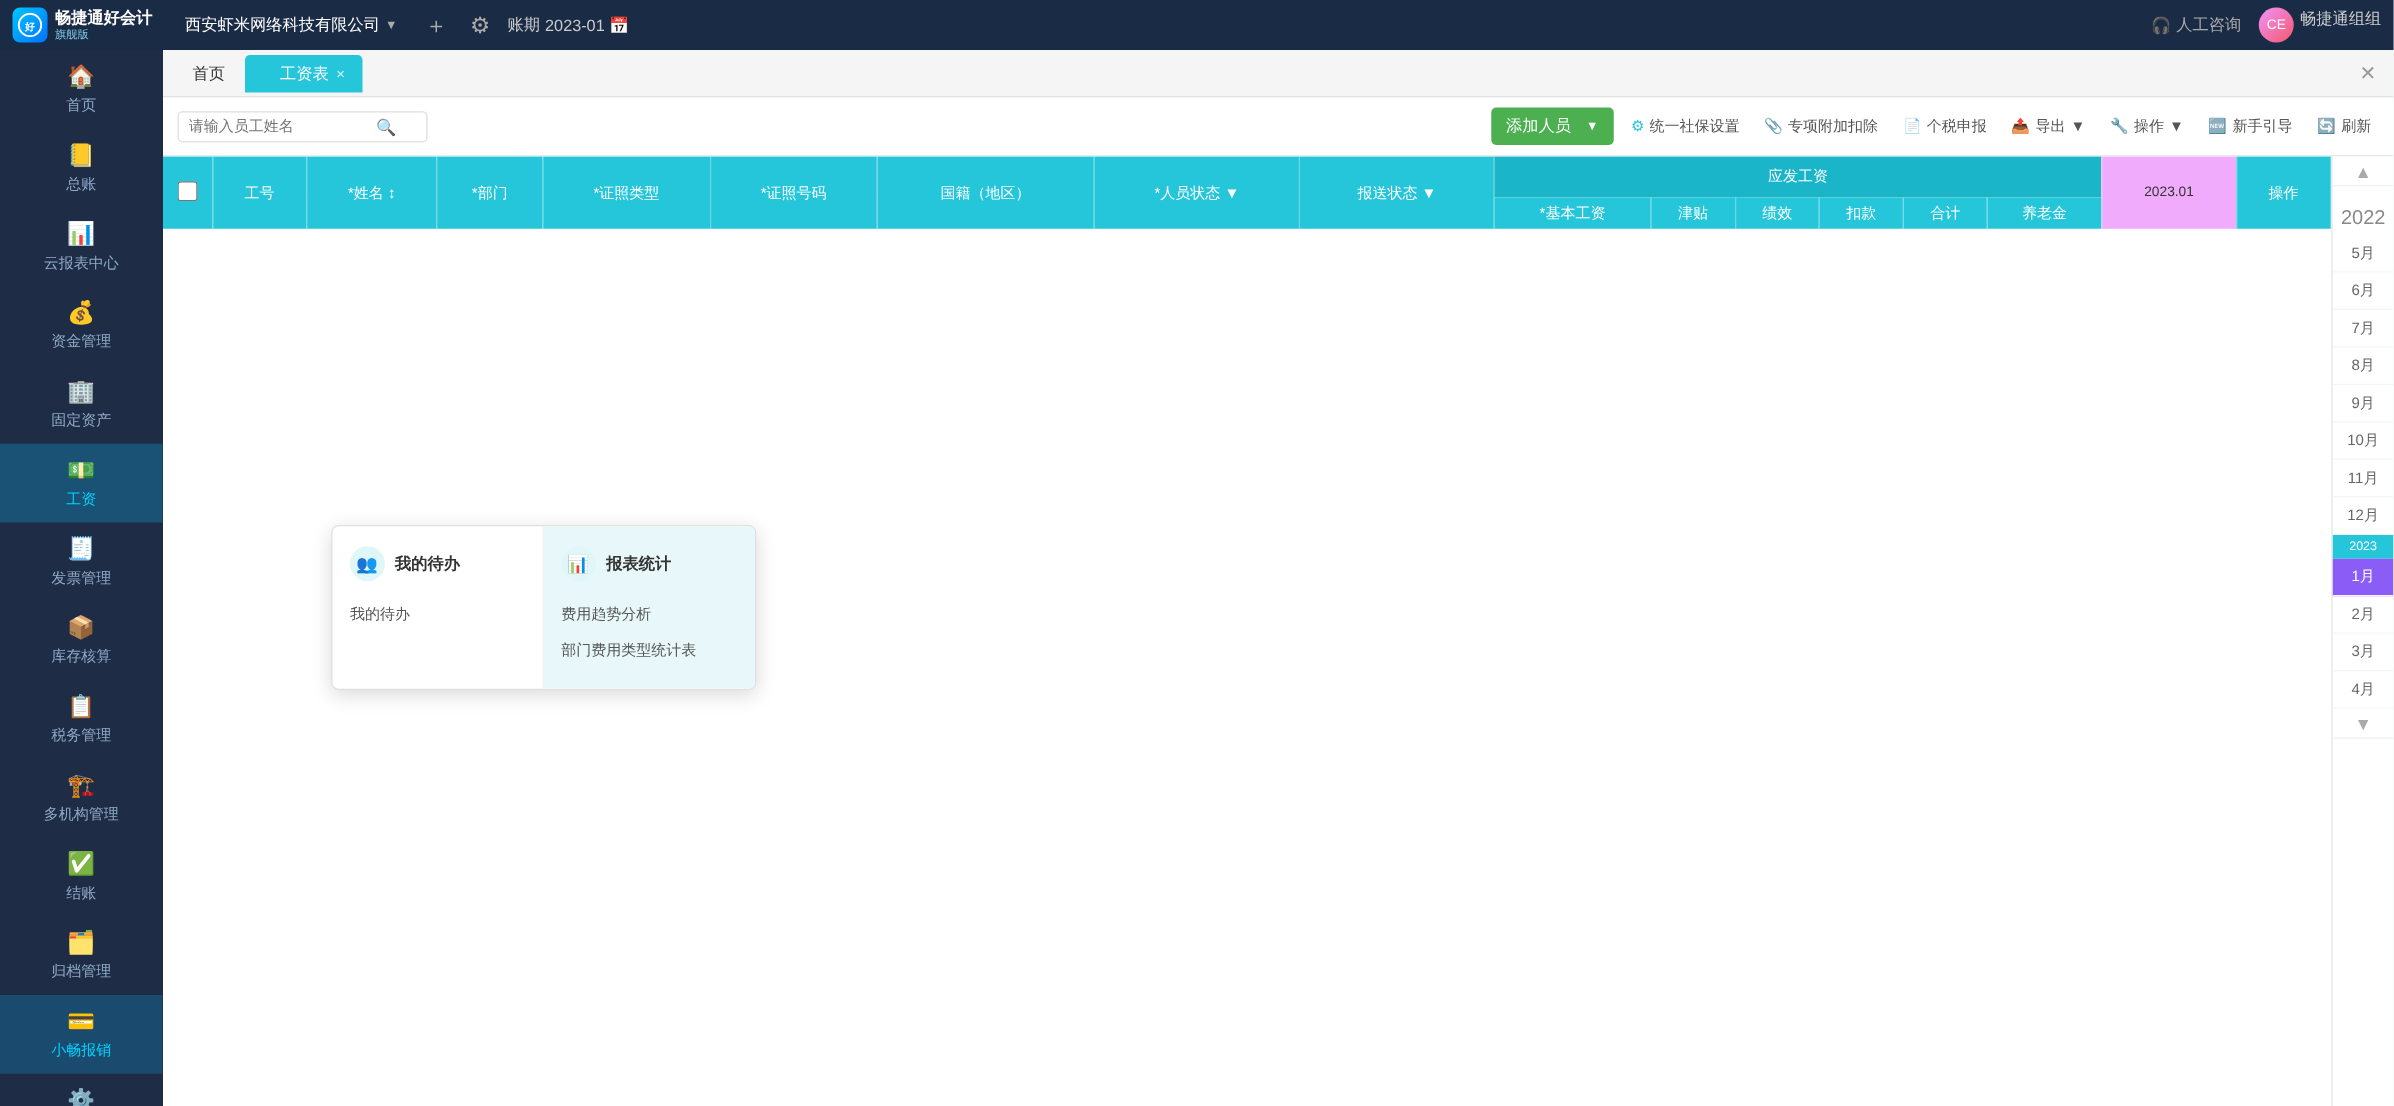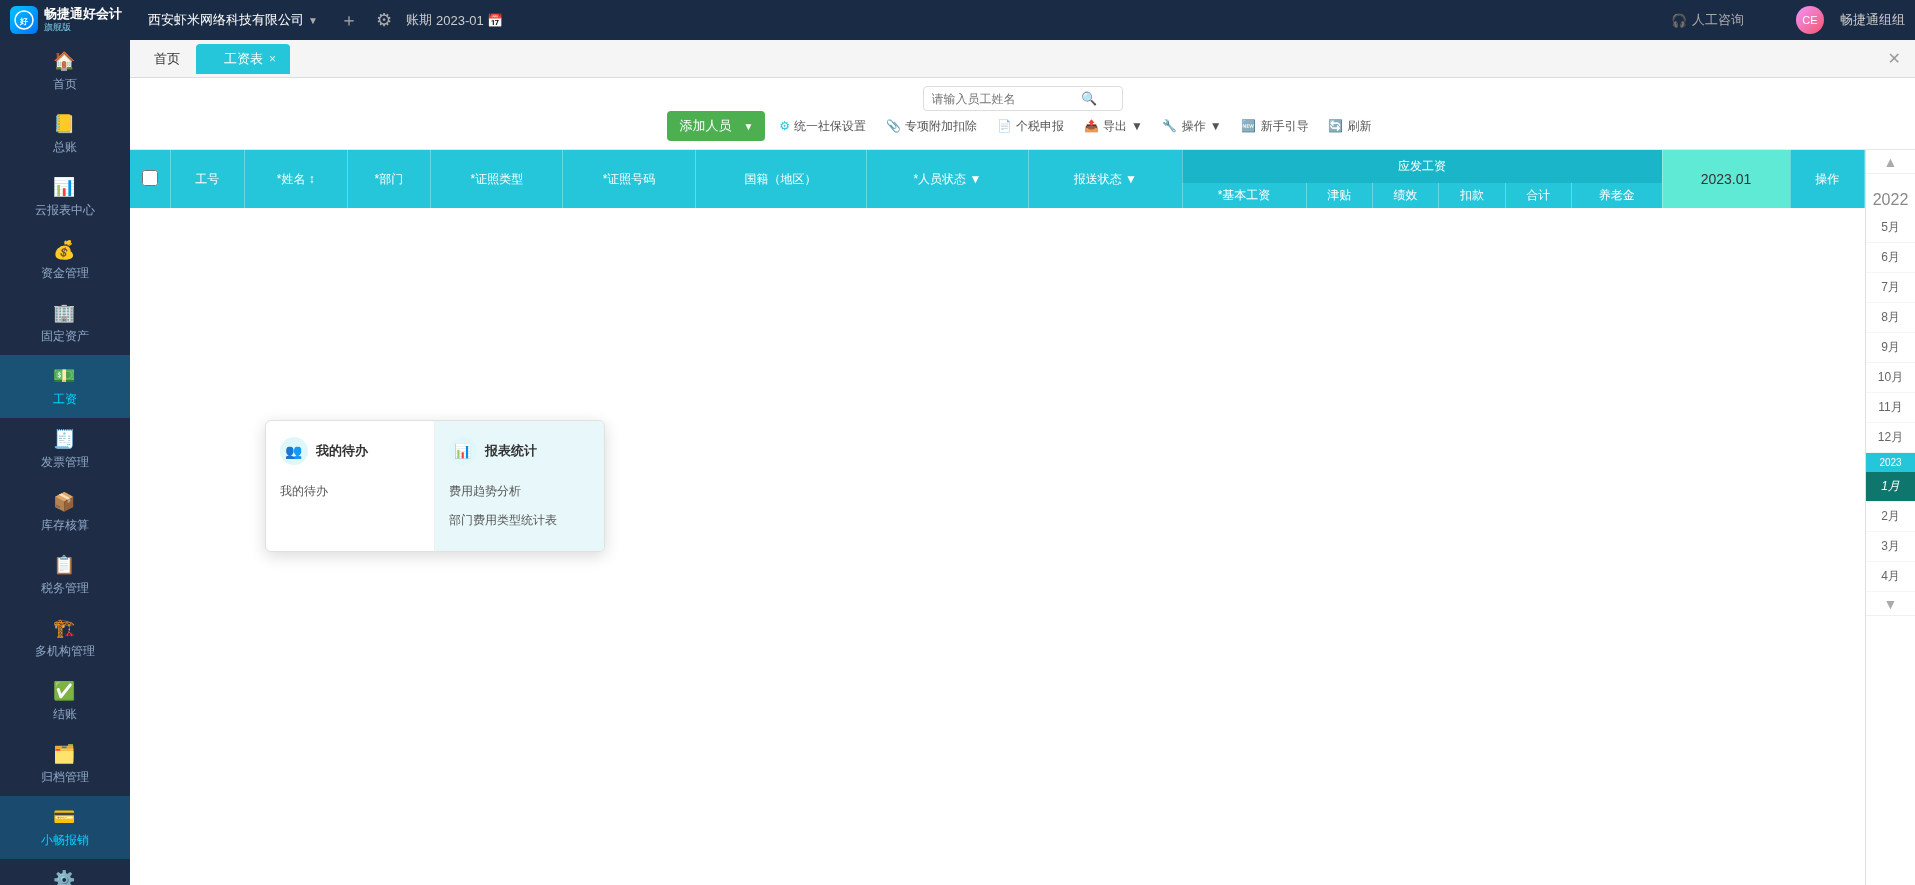--- a/index.html
+++ b/index.html
@@ -38,21 +38,21 @@
       display: flex; align-items: center; gap: 4px; color: #ccc; font-size: 13px;
     }
 
     .top-right {
       margin-left: auto; display: flex; align-items: center; gap: 14px;
     }
     .support-btn {
       display: flex; align-items: center; gap: 4px; color: #aaa; font-size: 13px; cursor: pointer;
     }
     .user-area {
-      display: flex; align-items: center; gap: 16px; cursor: pointer; margin-left: 38px;
+      display: flex; align-items: flex-start; gap: 5px; cursor: pointer;
     }
     .user-avatar {
       width: 28px; height: 28px; border-radius: 50%; background: linear-gradient(135deg, #f093fb, #f5576c);
       display: flex; align-items: center; justify-content: center; color: white; font-size: 11px;
     }
     .user-name { color: #ccc; font-size: 13px; }
 
     
     .main-layout { display: flex; flex: 1; overflow: hidden; }
 
@@ -85,21 +85,21 @@
     }
     .tab.home-tab { color: #333; }
     .tab.active-tab {
       background: #26c6da; color: white; padding-left: 28px; 
     }
     .tab-close { font-size: 12px; cursor: pointer; color: rgba(255,255,255,0.8); }
 
     
     .toolbar {
       display: flex; align-items: center; justify-content: space-between;
-      padding: 8px 12px; background: white; border-bottom: 1px solid #e8e8e8; flex-shrink: 0; flex-direction: column;
+      padding: 8px 12px; background: white; border-bottom: 1px solid #e8e8e8; flex-shrink: 0;
     }
     .search-box {
       display: flex; align-items: center; border: 1px solid #ddd; border-radius: 4px;
       padding: 4px 8px; background: white; width: 200px;
     }
     .search-box input {
       border: none; outline: none; font-size: 12px; color: #666; width: 150px;
       background: transparent;
     }
     .search-icon { color: #aaa; font-size: 13px; cursor: pointer; }
@@ -149,23 +149,22 @@
     .month-nav-btn {
       display: flex; align-items: center; justify-content: center; height: 24px;
       cursor: pointer; color: #aaa; font-size: 14px; border-bottom: 1px solid #f0f0f0;
     }
     .month-item {
       display: flex; align-items: center; justify-content: center; height: 30px;
       cursor: pointer; font-size: 12px; color: #666; border-bottom: 1px solid #f5f5f5;
       white-space: nowrap;
     }
     .month-item.active {
-      background: #0f766e; color: white; border-radius: 50%; width: 30px; height: 30px;
+      background: #8b5cf6; color: white; border-radius: 50%; width: 30px; height: 30px;
       margin: 0 auto;
-      font-style: italic;
     }
     .month-year-badge {
       background: #26c6da; color: white; font-size: 10px; text-align: center;
       padding: 4px 0;
     }
     .year-label { font-size: 16px; color: #888; text-align: center; padding: 4px 0; margin-top: 13px; }
 
     
     .popup-overlay {
       position: absolute; left: 135px; top: 380px; z-index: 100;
@@ -374,21 +373,21 @@
               </th>
               <th rowspan="2">工号</th>
               <th rowspan="2">*姓名 ↕</th>
               <th rowspan="2">*部门</th>
               <th rowspan="2">*证照类型</th>
               <th rowspan="2">*证照号码</th>
               <th rowspan="2">国籍（地区）</th>
               <th rowspan="2">*人员状态 ▼</th>
               <th rowspan="2">报送状态 ▼</th>
               <th colspan="6" style="background:#1ab5c8;">应发工资</th>
-              <th rowspan="2" style="background:#5eead4; color:#333; font-size:14px;margin-left:36px;">2023.01</th>
+              <th rowspan="2" style="background:#f0abfc; color:#333; font-size:11px;margin-left:36px;">2023.01</th>
               <th rowspan="2">操作</th>
             </tr>
             <tr class="sub-header">
               <th>*基本工资</th>
               <th>津贴</th>
               <th>绩效</th>
               <th>扣款</th>
               <th>合计</th>
               <th>养老金</th>
             </tr>

